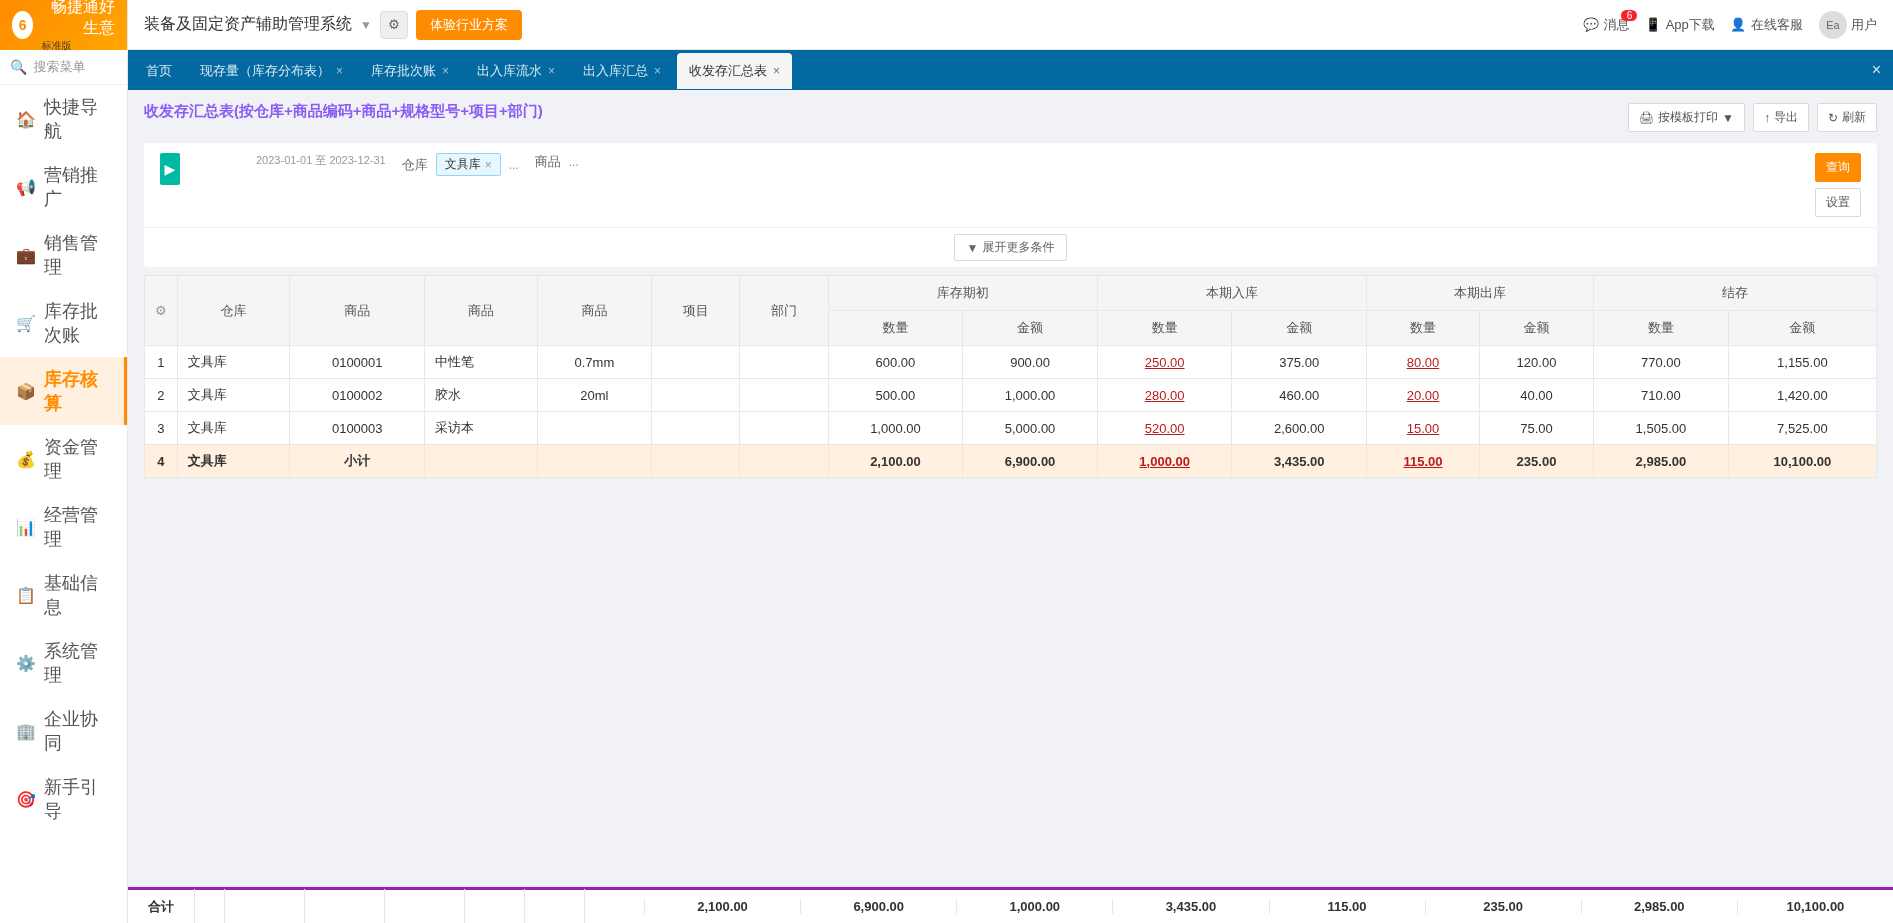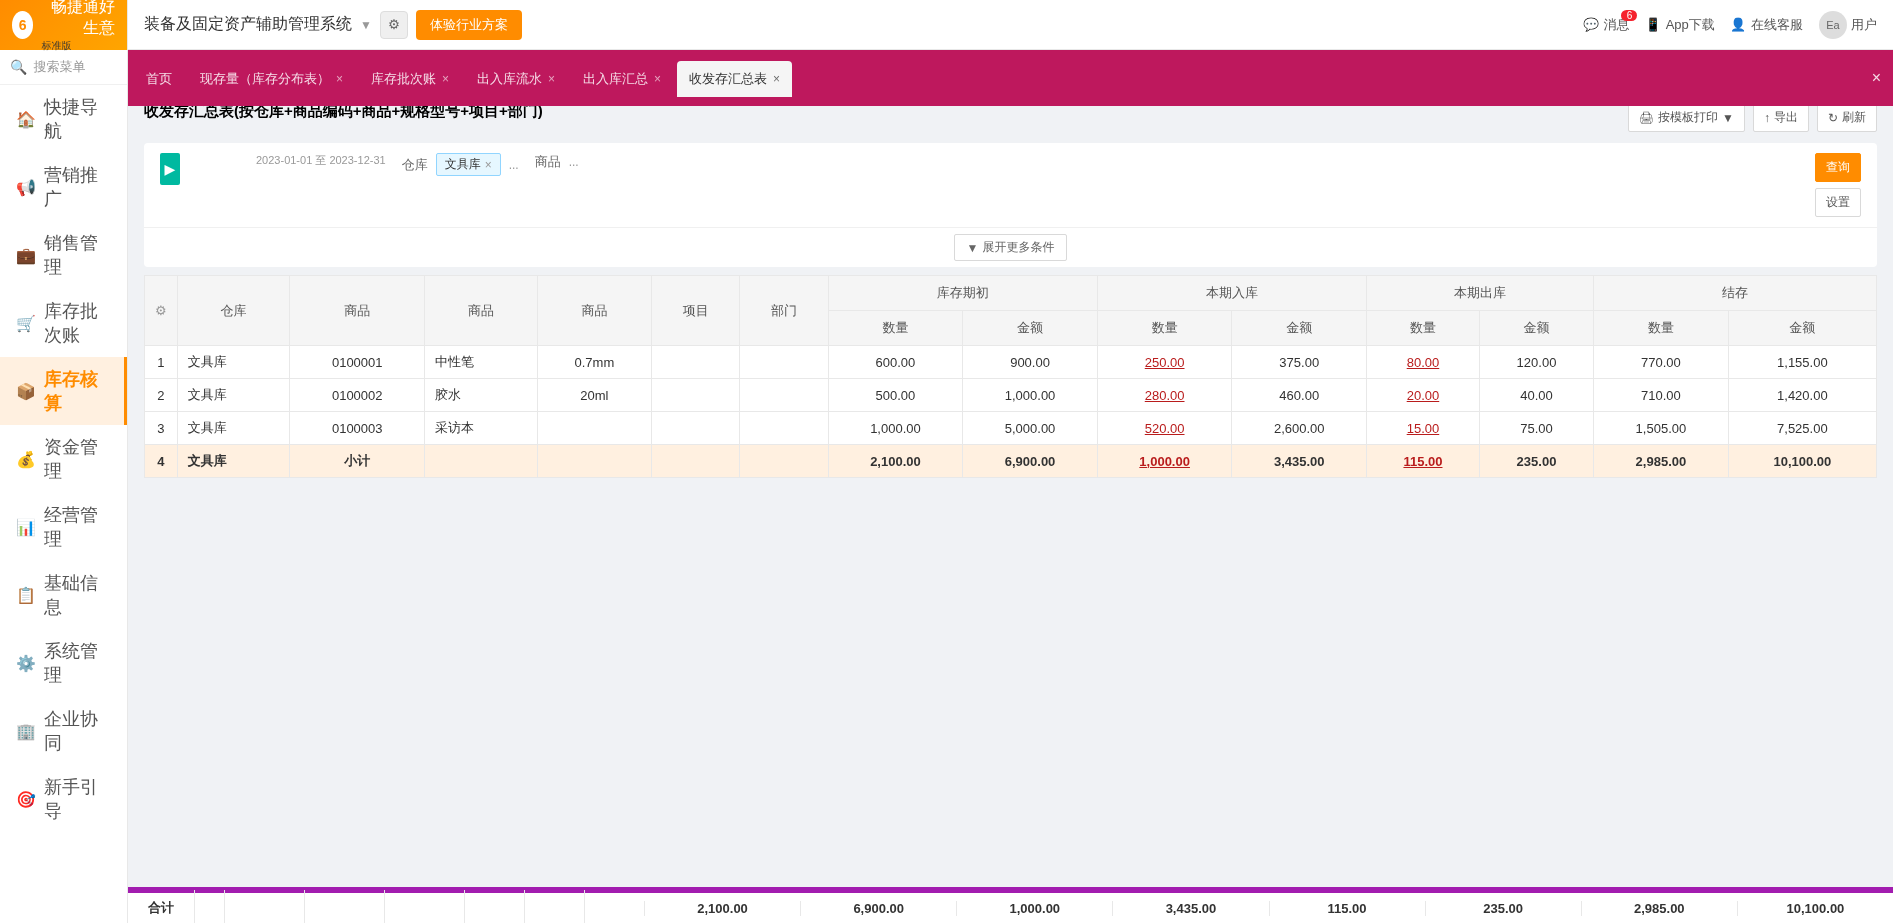--- a/index.html
+++ b/index.html
@@ -52,41 +52,41 @@
       background: #ff8c00; color: #fff; border: none; border-radius: 4px;
       padding: 6px 14px; font-size: 13px; cursor: pointer;
     }
     .top-header-right { display: flex; align-items: center; gap: 16px; }
     .header-action { display: flex; align-items: center; gap: 4px; cursor: pointer; color: #555; font-size: 13px; position: relative; }
     .badge { background: #f5222d; color: #fff; border-radius: 10px; padding: 0 4px; font-size: 10px; position: absolute; top: -6px; right: -8px; min-width: 16px; text-align: center; }
     .user-avatar { width: 28px; height: 28px; background: #ddd; border-radius: 50%; display: flex; align-items: center; justify-content: center; font-size: 11px; color: #666; }
 
     
     .tab-bar {
-      position: fixed; left: 128px; top: 50px; right: 0; height: 56px;
-      background: #be185d; display: flex; align-items: center; z-index: 98; padding: 0 4px;
+      position: fixed; left: 128px; top: 50px; right: 0; height: 40px;
+      background: #0369a1; display: flex; align-items: center; z-index: 98; padding: 0 4px;
     }
     .tab-item {
       display: flex; align-items: center; gap: 4px; padding: 0 12px; height: 36px;
       color: rgba(255,255,255,0.85); cursor: pointer; font-size: 13px; white-space: nowrap;
       border-radius: 4px 4px 0 0; margin: 2px 2px 0;
     }
     .tab-item.active { background: #f5f5f5; color: #333; }
     .tab-close { font-size: 12px; opacity: 0.7; margin-left: 2px; }
     .close-all-btn { margin-left: auto; color: rgba(255,255,255,0.85); font-size: 16px; cursor: pointer; padding: 0 8px; }
 
     
     .main-content {
       position: fixed; left: 128px; top: 90px; right: 0; bottom: 0;
       background: #f0f2f5; overflow-y: auto;
     }
     .page-container { padding: 12px 16px; }
 
     
-    .page-title { font-size: 15px; font-weight: bold; color: #000000; margin-bottom: 12px; }
+    .page-title { font-size: 15px; font-weight: bold; color: #8b5cf6; margin-bottom: 12px; }
     .filter-toggle-btn {
       background: #00b9a0; color: #fff; border: none; border-radius: 2px;
       width: 20px; height: 32px; cursor: pointer; font-size: 14px; display: flex; align-items: center; justify-content: center;
     }
     .filter-label { color: #666; font-size: 13px; white-space: nowrap; }
     .date-options { display: flex; align-items: center; gap: 4px; }
     .date-btn {
       padding: 3px 8px; border: 1px solid #d9d9d9; border-radius: 2px;
       background: #fff; cursor: pointer; font-size: 12px; color: #555;
     }
@@ -126,21 +126,21 @@
     .data-table td.left { text-align: left; }
     .data-table .subtotal td { background: #fff0e0; font-weight: bold; }
     .data-table .link-cell { color: #b91c1c; text-decoration: underline; cursor: pointer; }
 
     
     .table-settings-icon { color: #999; cursor: pointer; }
 
     
     .total-bar {
       position: fixed; bottom: 0; left: 128px; right: 0; height: 36px;
-      background: #fff; border-top: 6px solid #a21caf; display: flex; align-items: center;
+      background: #fff; border-top: 3px solid #a21caf; display: flex; align-items: center;
       z-index: 97;
     }
     .total-bar-label { padding: 0 20px; color: #333; font-weight: bold; font-size: 13px; }
     .total-cell {
       flex: 1; text-align: center; font-size: 13px; color: #333; font-weight: bold;
       border-left: 1px solid #e8e8e8; padding: 0 8px;
     }
 
     .filter-section {
       background: #fff; border-radius: 4px; margin-bottom: 8px;

